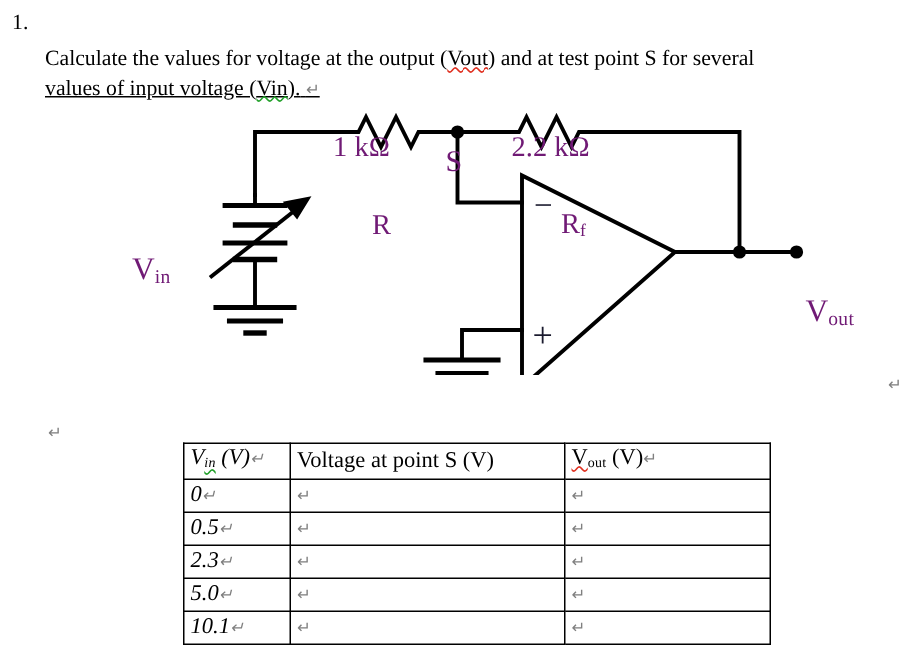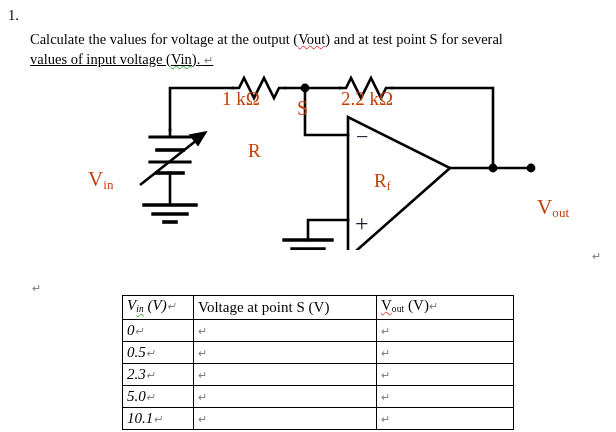--- a/index.html
+++ b/index.html
@@ -58,28 +58,28 @@
 
   
   .circuit {
     position: absolute;
     left: 0; top: 40px;
     width: 616px; height: 210px;
   }
   .circ-label {
     position: absolute;
     font-family: "Liberation Serif", serif;
-    color: #c2410c;
+    color: #701a75;
     white-space: nowrap;
   }
   .lbl-r1   { left: 222px; top: 48px;  font-size: 19px; }
   .lbl-s    { left: 297px; top: 57px;  font-size: 20px; }
   .lbl-rf   { left: 341px; top: 48px;  font-size: 19px; }
   .lbl-Rname{ left: 248px; top: 100px; font-size: 19px; }
-  .lbl-Rfname{left: 374px; top: 99px;  font-size: 19px; margin-top: 31px; }
+  .lbl-Rfname{left: 374px; top: 99px;  font-size: 19px; }
   .lbl-vin  { left: 88px;  top: 127px; font-size: 21px; }
   .lbl-vout { left: 537px; top: 155px; font-size: 21px; }
   .sub {
     font-size: 0.62em;
     vertical-align: -0.22em;
     letter-spacing: 0.2px;
   }
 
   
   .pil-free { position: absolute; }

